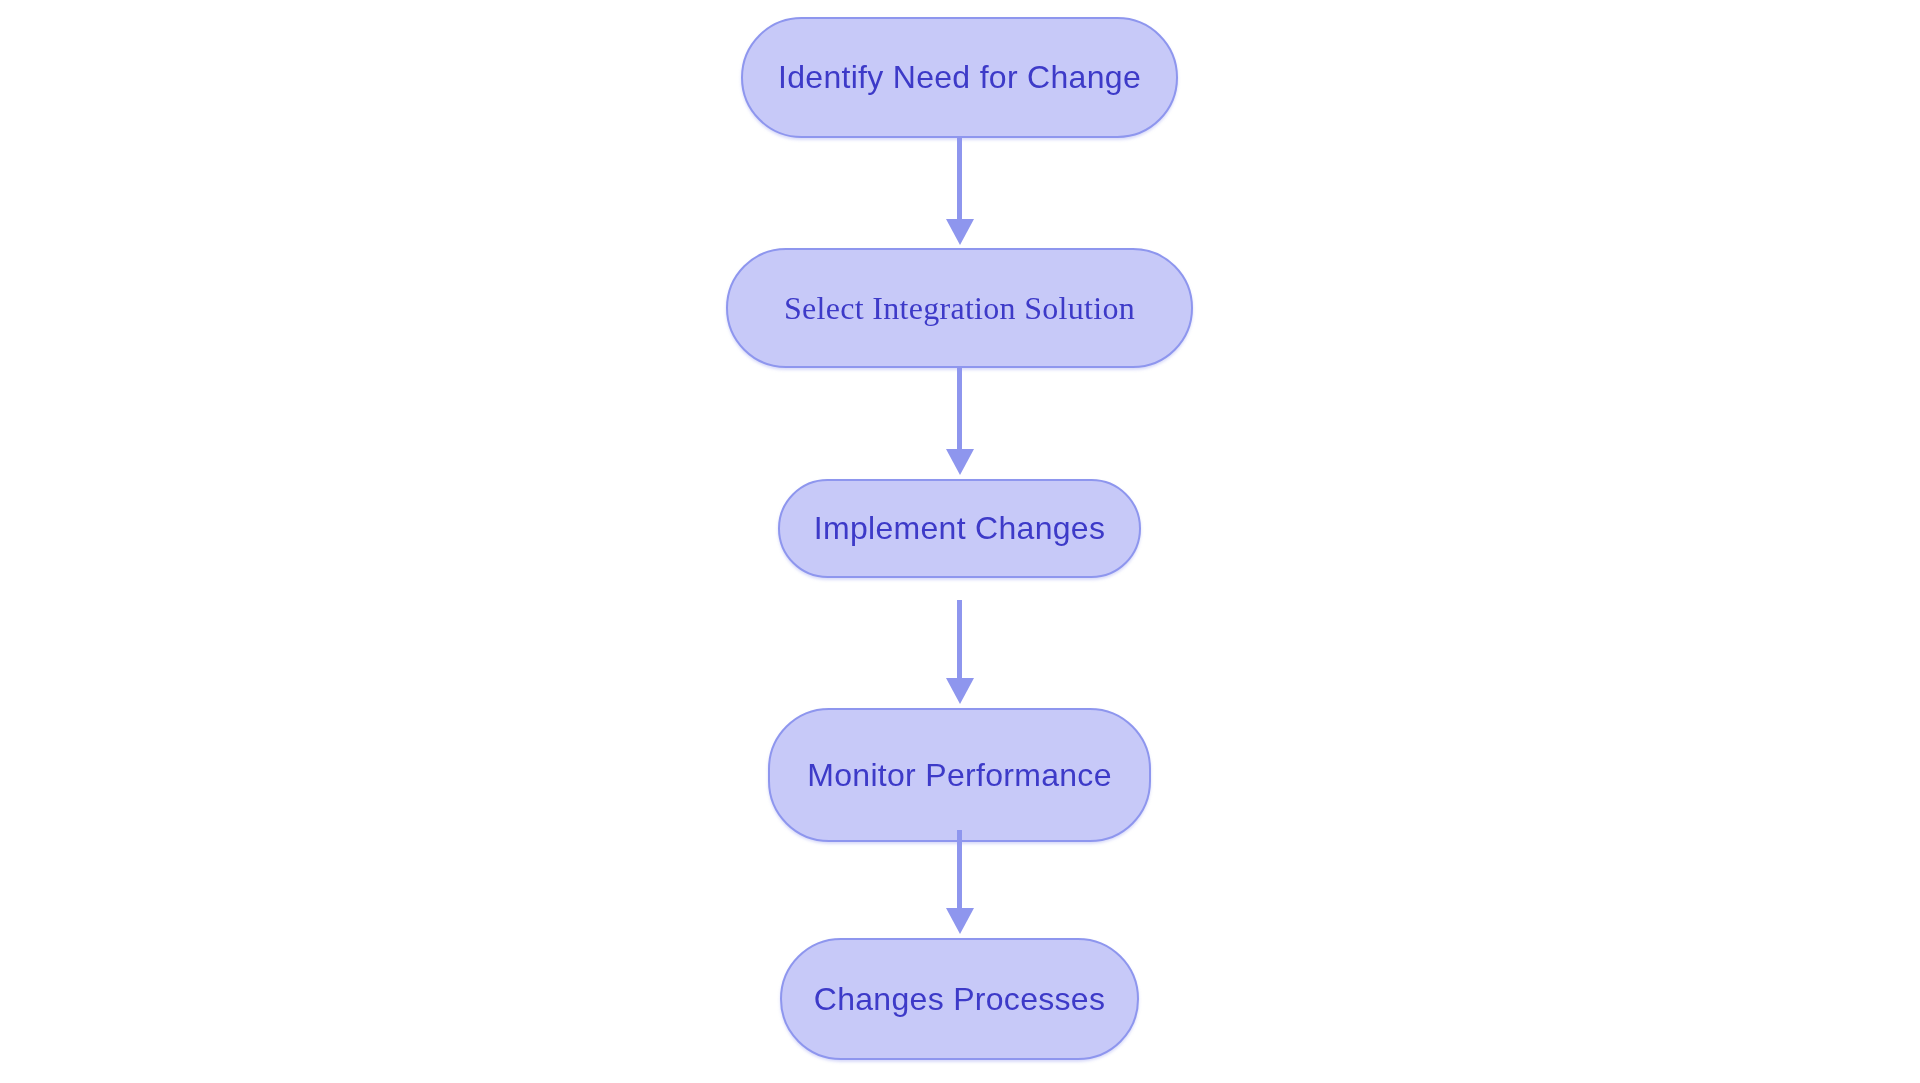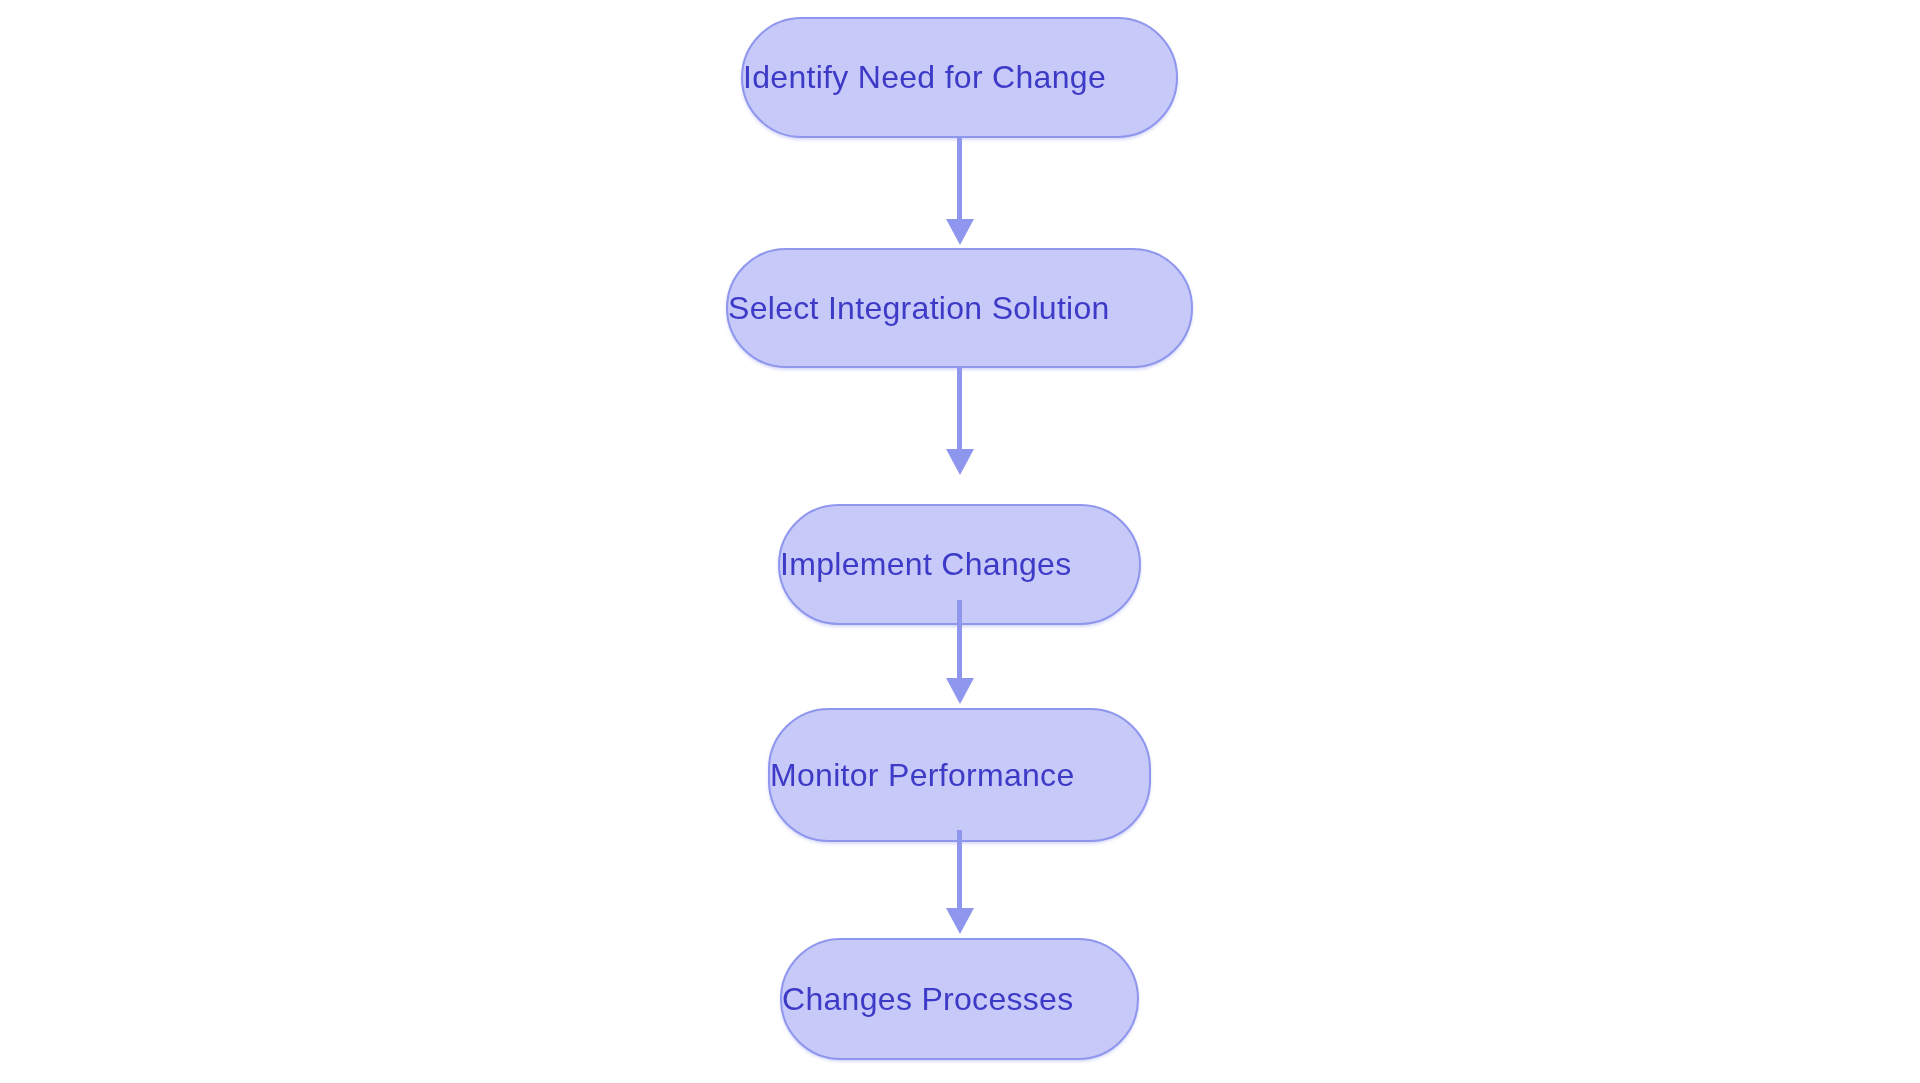--- a/index.html
+++ b/index.html
@@ -20,35 +20,36 @@
   .canvas {
     position: relative;
     width: 1920px;
     height: 1083px;
     background: var(--background);
   }
   .flow-node {
     position: absolute;
     display: flex;
     align-items: center;
+    justify-content: center;
     background: var(--node-fill);
     border: 2px solid var(--node-border);
     border-radius: 61px;
     box-shadow: 0 2px 3px rgba(142, 150, 238, 0.35);
   }
   .flow-node .node-label {
     color: var(--text-color);
     font-size: 32px;
     font-weight: 500;
     letter-spacing: 0.3px;
     white-space: nowrap;
   }
   .node-1 { left: 741px; top:  17px; width: 437px; height: 121px; }
-  .node-2 { left: 726px; top: 248px; width: 467px; height: 120px; }
-  .node-3 { left: 778px; top: 504px; width: 363px; height: 121px; }
+  .node-2 { left: 726px; top: 248px; width: 467px; height: 120px; font-family: Liberation Serif, serif; }
+  .node-3 { left: 778px; top: 479px; width: 363px; height: 99px; }
   .node-4 { left: 768px; top: 708px; width: 383px; height: 134px; }
   .node-5 { left: 780px; top: 938px; width: 359px; height: 122px; }
 
   .flow-arrow {
     position: absolute;
     left: 945px;
     width: 29px;
     display: flex;
     flex-direction: column;
     align-items: center;

